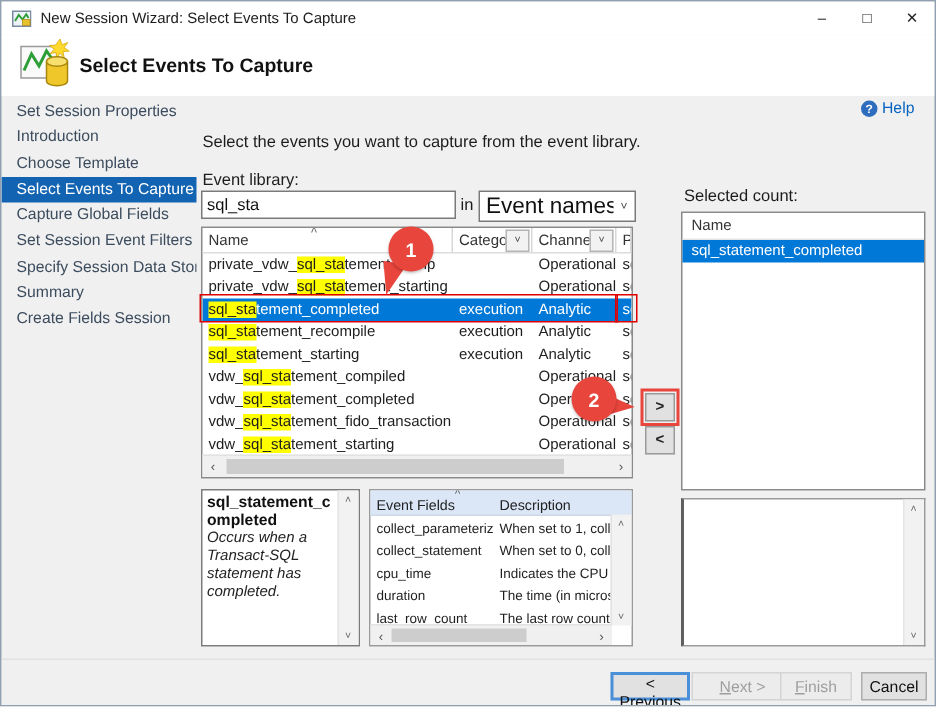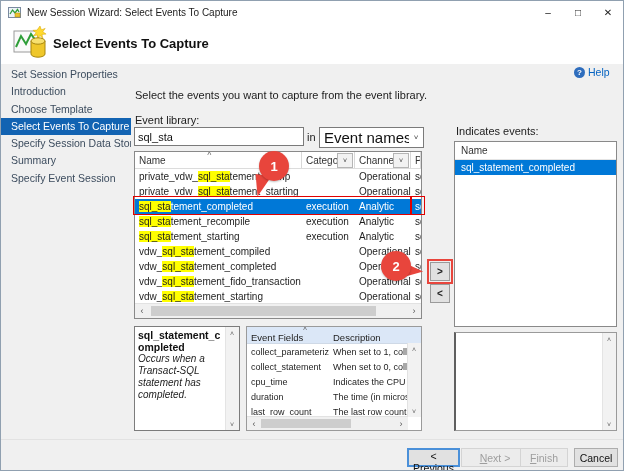--- a/index.html
+++ b/index.html
@@ -142,23 +142,25 @@
   <div class="help">
     <span class="help-badge">?</span>
     <span class="help-label">Help</span>
   </div>
 
   <div class="sidebar" id="sidebar">
       <div class="nav-item">Set Session Properties</div>
       <div class="nav-item">Introduction</div>
       <div class="nav-item">Choose Template</div>
       <div class="nav-item sel">Select Events To Capture</div>
+      <div class="nav-item">Capture Global Fields</div>
+      <div class="nav-item">Set Session Event Filters</div>
       <div class="nav-item">Specify Session Data Storage</div>
       <div class="nav-item">Summary</div>
-      <div class="nav-item">Specify Event Session</div>
+      <div class="nav-item">Create Fields Session</div>
     </div>
 
   <div class="instruction">Select the events you want to capture from the event library.</div>
   <div class="lib-label">Event library:</div>
   <input class="search-input" value="sql_sta" style="">
   <span class="in-label">in</span>
   <div class="scope-select">
     <span class="scope-value">Event names only</span>
     <span class="dd-arrow">˅</span>
   </div>
@@ -279,21 +281,21 @@
       <span class="hs-arrow hs-right">›</span>
     </div>
   </div>
 
   <div class="row-outline"></div>
   <div class="pac-outline"></div>
 
   <div class="xfer xfer-add">&gt;</div>
   <div class="xfer xfer-remove">&lt;</div>
 
-  <div class="sel-label">Indicates events:</div>
+  <div class="sel-label">Selected count:</div>
   <div class="sel-list">
     <div class="sel-head">Name</div>
     <div id="selected-rows">
         <div class="sel-row sel">sql_statement_completed</div>
       </div>
   </div>
   <div class="empty-panel">
     <div class="vscroll">
       <span class="vs-arrow vs-up">˄</span>
       <span class="vs-arrow vs-down">˅</span>

